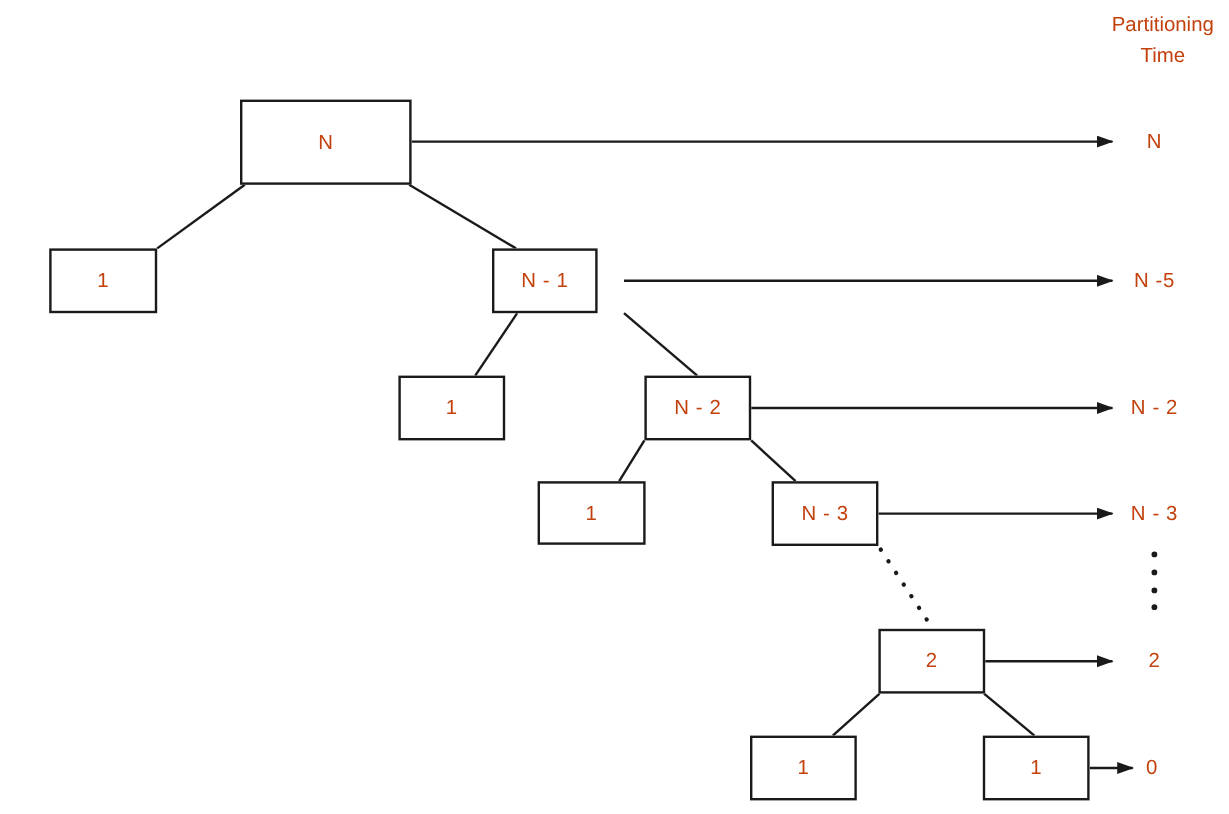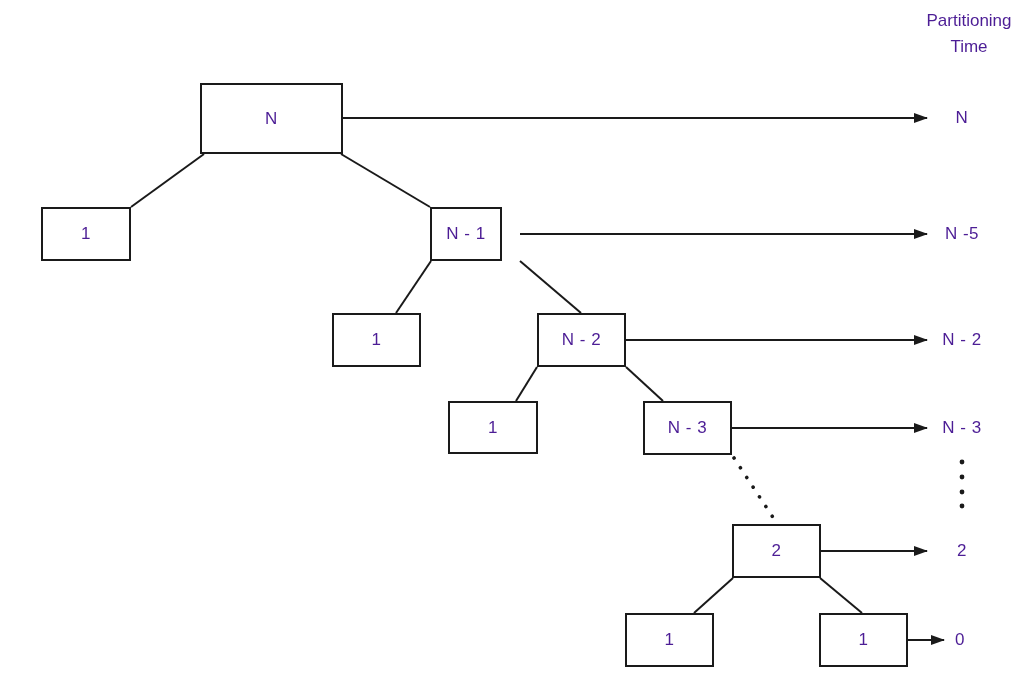--- a/index.html
+++ b/index.html
@@ -6,21 +6,21 @@
     margin: 0;
     padding: 0;
     background: #ffffff;
   }
   .canvas {
     position: relative;
     width: 1024px;
     height: 678px;
     background: #ffffff;
     font-family: "Liberation Sans", "DejaVu Sans", sans-serif;
-    color: #4c1d95;
+    color: #c2410c;
     overflow: hidden;
   }
   .wires {
     position: absolute;
     left: 0;
     top: 0;
   }
   .wires line {
     stroke: #1a1a1a;
     stroke-width: 2;
@@ -100,21 +100,21 @@
     </g>
   </svg>
 
   <div class="hdr">
     <div>Partitioning</div>
     <div>Time</div>
   </div>
 
   <div class="node" style="left:200px; top:83px;  width:143px; height:71px;">N</div>
   <div class="node" style="left:41px;  top:207px; width:90px;  height:54px;">1</div>
-  <div class="node" style="left:430px; top:207px; width:72px;  height:54px;">N - 1</div>
+  <div class="node" style="left:410px; top:207px; width:88px;  height:54px;">N - 1</div>
   <div class="node" style="left:332px; top:313px; width:89px;  height:54px;">1</div>
   <div class="node" style="left:537px; top:313px; width:89px;  height:54px;">N - 2</div>
   <div class="node" style="left:448px; top:401px; width:90px;  height:53px;">1</div>
   <div class="node" style="left:643px; top:401px; width:89px;  height:54px;">N - 3</div>
   <div class="node" style="left:732px; top:524px; width:89px;  height:54px;">2</div>
   <div class="node" style="left:625px; top:613px; width:89px;  height:54px;">1</div>
   <div class="node" style="left:819px; top:613px; width:89px;  height:54px;">1</div>
 
   <div class="time-label" style="left:962px; top:118px;">N</div>
   <div class="time-label" style="left:962px; top:234px;">N -5</div>

